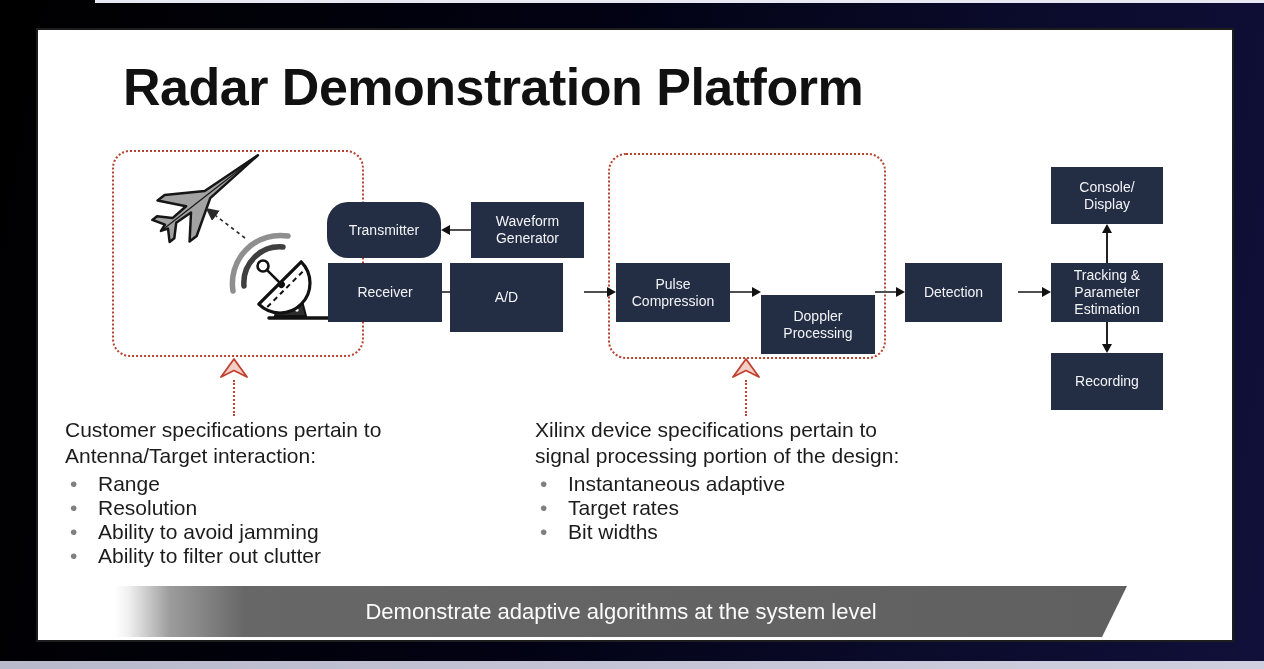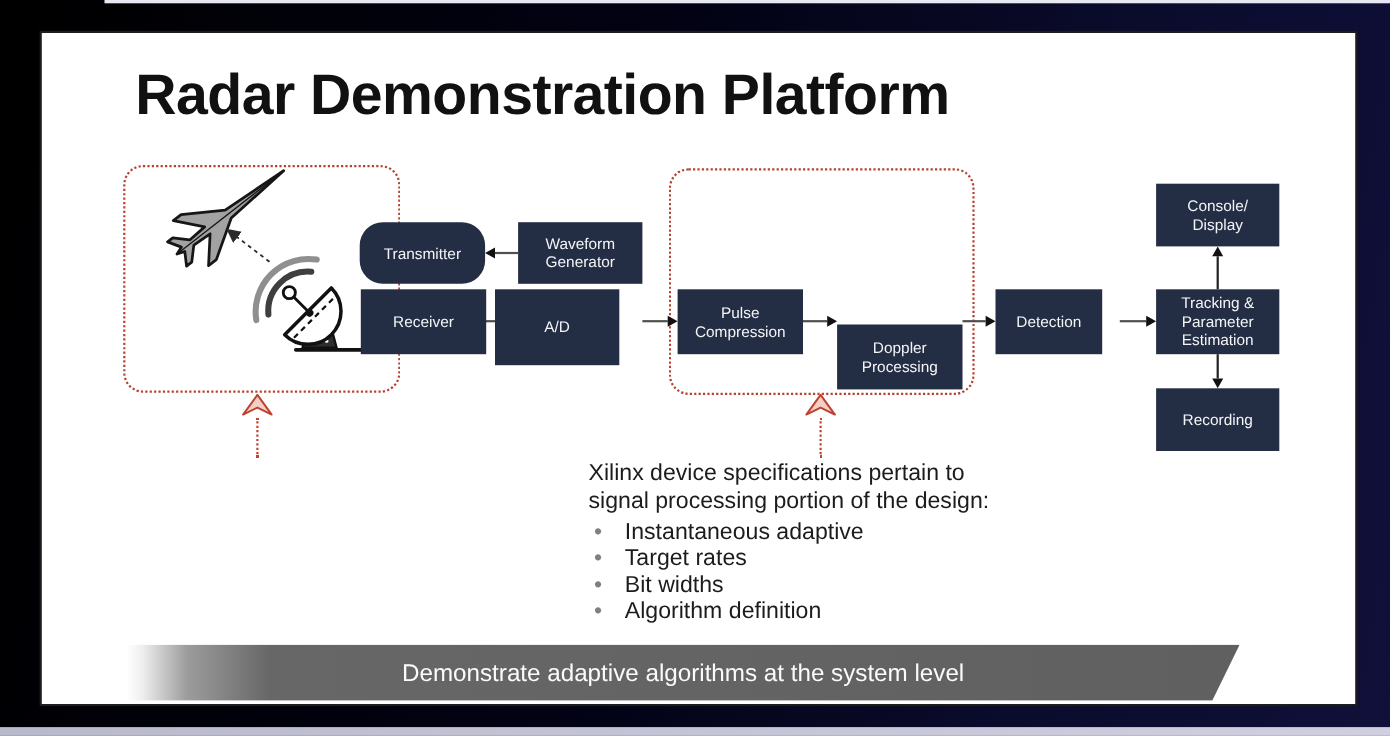--- a/index.html
+++ b/index.html
@@ -161,28 +161,37 @@
     <svg class="callout" style="left:182px;top:328px;" viewBox="0 0 28 20">
       <path d="M14,1 L27,19 L14,12.5 L1,19 Z" fill="#f4cfc6" stroke="#bf4130" stroke-width="1.8" stroke-linejoin="round"></path>
     </svg>
     <div class="dotline" style="left:195px;top:350px;height:36px;"></div>
 
     <svg class="callout" style="left:694px;top:328px;" viewBox="0 0 28 20">
       <path d="M14,1 L27,19 L14,12.5 L1,19 Z" fill="#f4cfc6" stroke="#bf4130" stroke-width="1.8" stroke-linejoin="round"></path>
     </svg>
     <div class="dotline" style="left:707px;top:350px;height:36px;"></div>
 
+    <div class="spec" style="left:27px;">
+      <div class="heading">Customer specifications pertain to
+Antenna/Target interaction:</div>
+      <ul>
+        <li>Range</li>
+        <li>Resolution</li>
+        <li>Ability to avoid jamming</li>
+        <li>Ability to filter out clutter</li>
+      </ul>
+    </div>
 
     <div class="spec" style="left:497px;">
       <div class="heading">Xilinx device specifications pertain to
 signal processing portion of the design:</div>
       <ul>
         <li>Instantaneous adaptive</li>
         <li>Target rates</li>
         <li>Bit widths</li>
-        <li>Algorithm definition</li>
       </ul>
     </div>
 
     <div class="banner">Demonstrate adaptive algorithms at the system level</div>
 
   </div>
 </div>
 
 </body></html>

